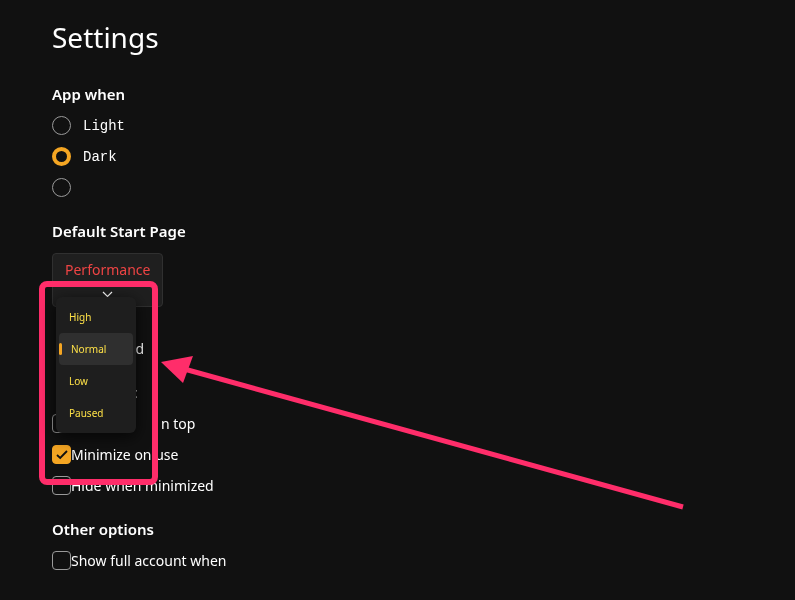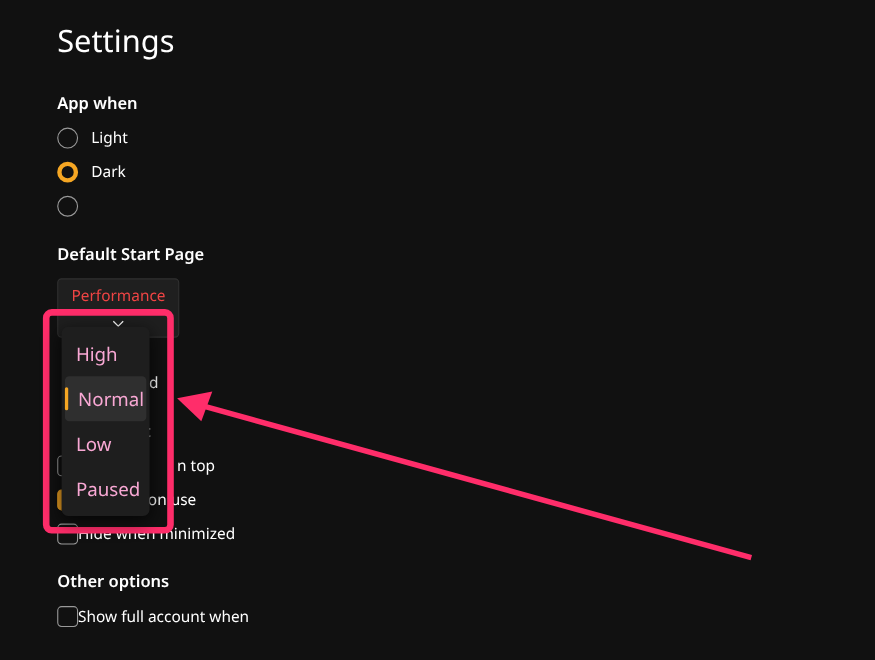--- a/index.html
+++ b/index.html
@@ -26,20 +26,21 @@
     }
     .section {
       margin-bottom: 24px;
     }
     .radio-option {
       display: flex;
       align-items: center;
       gap: 12px;
       margin-bottom: 12px;
       cursor: pointer;
+      font-family: Liberation Mono, monospace;
     }
     .radio-circle {
       width: 19px;
       height: 19px;
       border: 1px solid #9a9a9a;
       border-radius: 50%;
       flex-shrink: 0;
     }
     .radio-circle.selected {
       border: 4px solid #f5a623;
@@ -119,22 +120,22 @@
       top: 297px;
       width: 80px;
       background: #1e1e1e;
       border-radius: 6px;
       box-shadow: 0 4px 16px rgba(0,0,0,0.7);
       padding: 4px 3px;
       z-index: 10;
     }
     .dropdown-item {
       padding: 9px 10px;
-      font-size: 17px;
-      color: #f9a8d4;
+      font-size: 10px;
+      color: #fde047;
       cursor: pointer;
       border-radius: 4px;
       position: relative;
     }
     .dropdown-item.selected {
       background: #2f2f2f;
     }
     .dropdown-item.selected::before {
       content: "";
       position: absolute;

